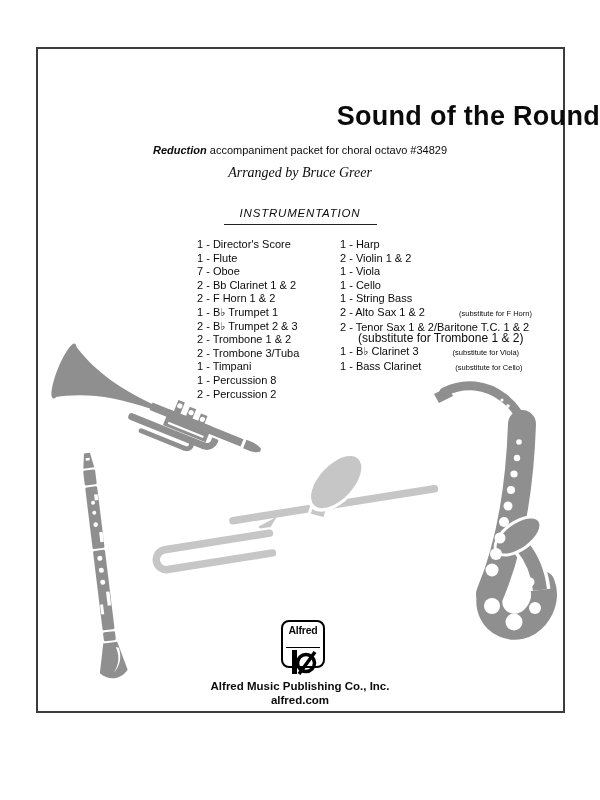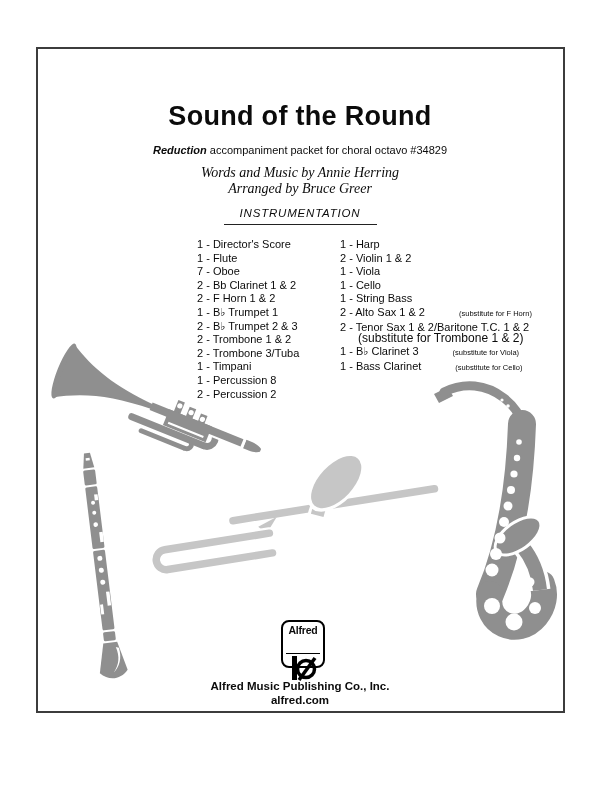--- a/index.html
+++ b/index.html
@@ -1,52 +1,51 @@
 <!DOCTYPE html>
 <html style="--instrument-gray: #8f8f8f; --trombone-gray: #c6c6c6; --border-gray: #3c3c3c; --text-black: #0b0b0b;"><head>
 <meta charset="utf-8">
 <style>
   * { margin:0; padding:0; box-sizing:border-box; }
   :root { --instrument-gray:#8f8f8f; --trombone-gray:#c6c6c6; --border-gray:#3c3c3c; --text-black:#0b0b0b; }
   html,body { background:#ffffff; }
   body { width:600px; height:800px; font-family:"Liberation Sans", sans-serif; color:var(--text-black); }
   .page { position:relative; width:600px; height:800px; background:#fff; overflow:hidden; }
   .frame { position:absolute; left:36px; top:47px; width:529px; height:666px; border:2px solid var(--border-gray); }
-  .title { position:absolute; top:101px; left:0; width:100%; text-align:center; font-size:27px; font-weight:bold; letter-spacing:0.3px; }
+  .title { position:absolute; top:101px; left:0; width:100%; text-align:right; font-size:27px; font-weight:bold; letter-spacing:0.3px; }
   .subtitle { position:absolute; top:144px; left:0; width:100%; text-align:center; font-size:11px; }
   .subtitle .brand { font-weight:bold; font-style:italic; }
   .credits { position:absolute; top:165px; left:0; width:100%; text-align:center;
              font-family:"Liberation Serif", serif; font-style:italic; font-size:14px; line-height:16px; }
   .inst-heading { position:absolute; top:207px; left:0; width:100%; text-align:center; font-size:11.5px; letter-spacing:0.8px;font-style:italic; }
   .inst-underline { position:absolute; top:224px; left:224px; width:153px; border-top:1.5px solid #222; }
   .col { position:absolute; font-size:11px; line-height:13.6px; }
   .col-left { left:197px; top:238px; }
   .col-right { left:340px; top:238px; }
   .note-inline { font-size:7.5px; margin-left:2px;padding-left:32px; }
   .note-below { font-size:12px; line-height:10px; margin:-1px 0 2px 18px; }
   svg.inst { position:absolute; }
   .logo { position:absolute; left:281px; top:620px; width:44px; height:48px; border:2px solid #000; border-radius:8px; background:#fff; text-align:center; }
-  .logo-word { font-size:10.5px; font-weight:bold; border-bottom:1.2px solid #000; margin:2px 3px 0; padding-bottom:17px; letter-spacing:-0.2px; }
+  .logo-word { font-size:10.5px; font-weight:bold; border-bottom:1.2px solid #000; margin:2px 3px 0; padding-bottom:11px; letter-spacing:-0.2px; }
   .publisher { position:absolute; top:680px; left:0; width:100%; text-align:center; font-weight:bold; font-size:11.5px; }
   .website  { position:absolute; top:694px; left:0; width:100%; text-align:center; font-weight:bold; font-size:11.5px; }
 </style>
 </head>
 <body>
 
 <div class="page">
   <div class="frame"></div>
 
   <div class="title">Sound of the Round</div>
 
   <div class="subtitle">
     <span class="brand">Reduction</span><span> accompaniment packet for choral octavo #34829</span>
   </div>
 
   <div class="credits">
-    <div>Words and Music by Annie Herring</div>
     <div>Arranged by Bruce Greer</div>
   </div>
 
   <div class="inst-heading">INSTRUMENTATION</div>
   <div class="inst-underline"></div>
 
   <div class="col col-left">
 
       <div class="inst-row"><span class="inst-text">1 - Director's Score</span></div>
 

